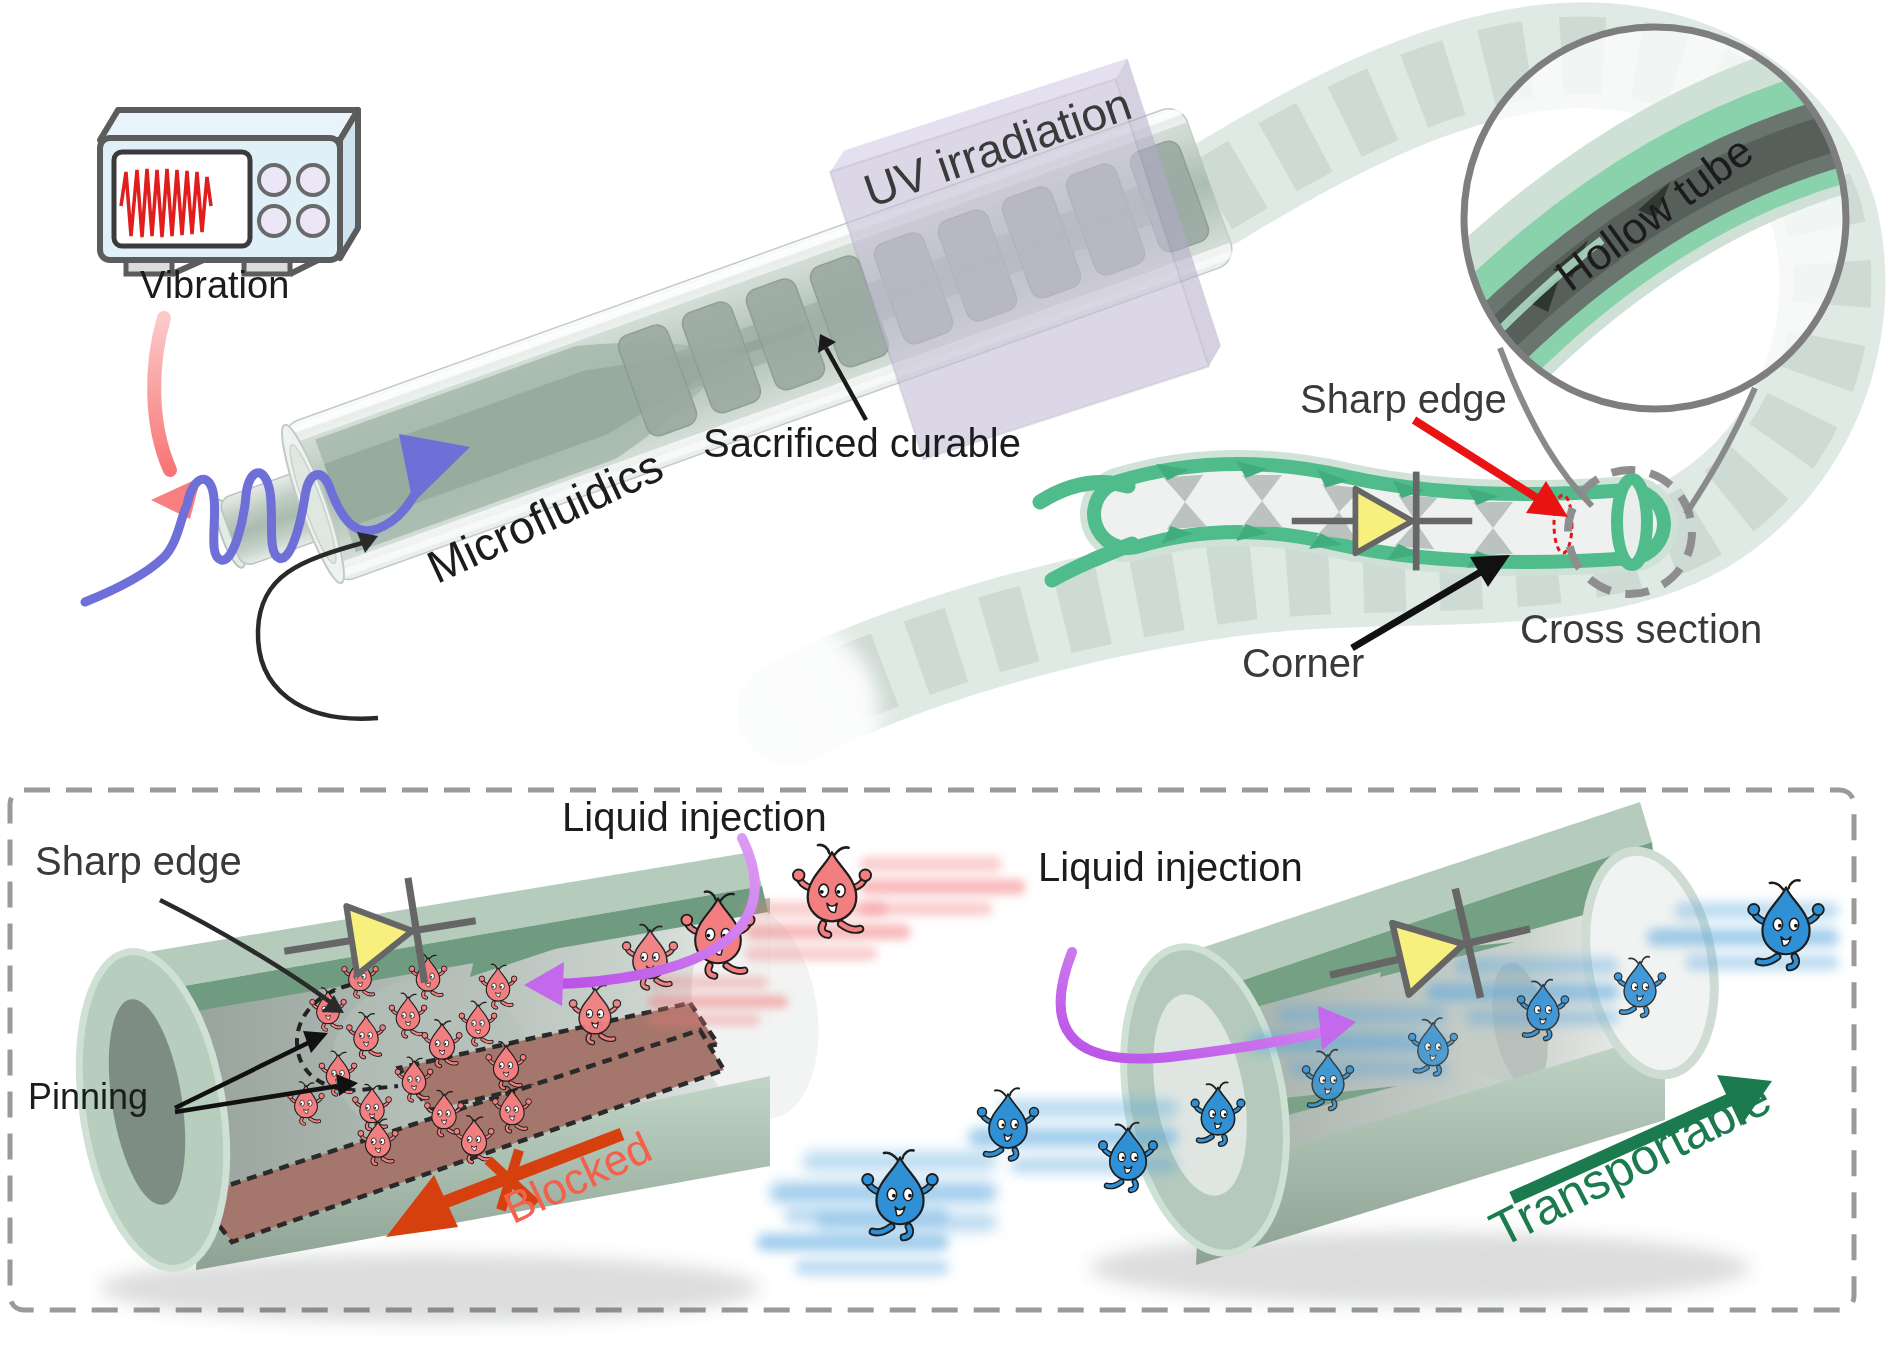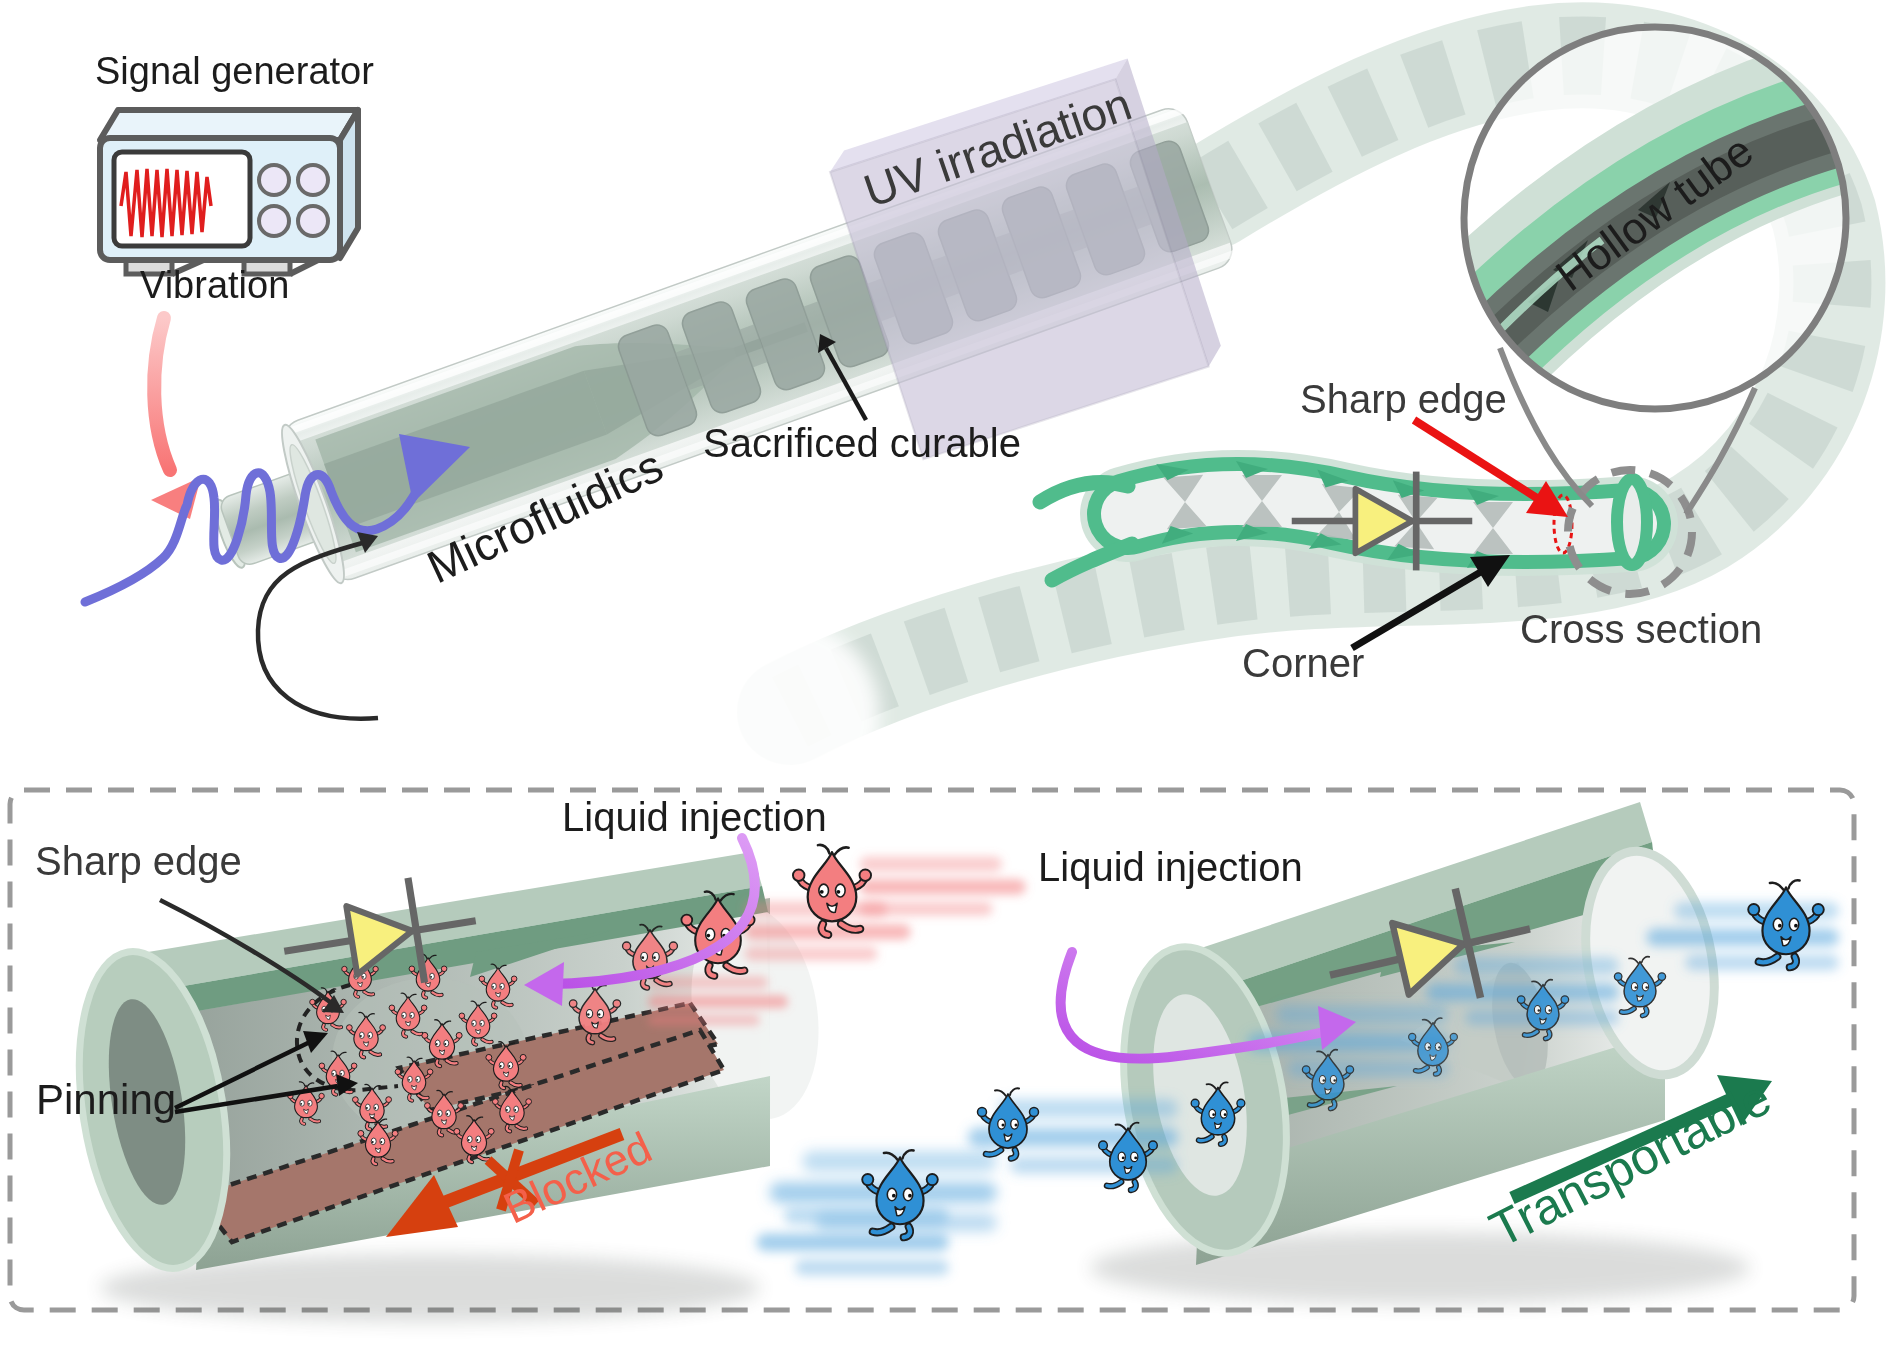--- a/index.html
+++ b/index.html
@@ -389,31 +389,30 @@
     <polygon points="1356,1022 1318,1006 1322,1050" fill="#c468ec"></polygon>
   </g>
 
   <g stroke="var(--transportable,#1b7a4e)" fill="var(--transportable,#1b7a4e)">
     <line x1="1512" y1="1198" x2="1736" y2="1097" stroke-width="13"></line>
     <polygon points="1772,1081 1741,1126 1717,1075" stroke="none"></polygon>
   </g>
 </g>
 </svg>
 
-<div class="lbl" style="left:95px;top:52px;font-size:38px">Signal generator</div>
 <div class="lbl" style="left:140px;top:266px;font-size:38px">Vibration</div>
 <div class="lbl" style="left:420px;top:548px;font-size:46px;transform:rotate(-25deg)">Microfluidics</div>
 <div class="lbl" style="left:703px;top:422px;font-size:40px">Sacrificed curable</div>
 <div class="lbl gray" style="left:858px;top:170px;font-size:46px;transform:rotate(-19deg)">UV irradiation</div>
 <div class="lbl gray" style="left:1300px;top:378px;font-size:40px">Sharp edge</div>
 <div class="lbl gray" style="left:1242px;top:642px;font-size:40px">Corner</div>
 <div class="lbl gray" style="left:1520px;top:608px;font-size:40px">Cross section</div>
 <div class="lbl" style="left:1548px;top:262px;font-size:44px;transform:rotate(-36deg)">Hollow tube</div>
 
 <div class="lbl" style="left:562px;top:796px;font-size:40px">Liquid injection</div>
 <div class="lbl gray" style="left:35px;top:840px;font-size:40px">Sharp edge</div>
-<div class="lbl" style="left:36px;top:1078px;font-size:42px">Pinning</div>
+<div class="lbl" style="left:28px;top:1078px;font-size:36px">Pinning</div>
 <div class="lbl" style="left:497px;top:1190px;font-size:44px;color:var(--blocked_text,#f4604a);transform:rotate(-25deg)">Blocked</div>
 
 <div class="lbl" style="left:1038px;top:846px;font-size:40px">Liquid injection</div>
 <div class="lbl" style="left:1482px;top:1210px;font-size:50px;color:var(--transportable,#1b7a4e);transform:rotate(-27deg)">Transportable</div>
 
 </div>
 
 </body></html>

